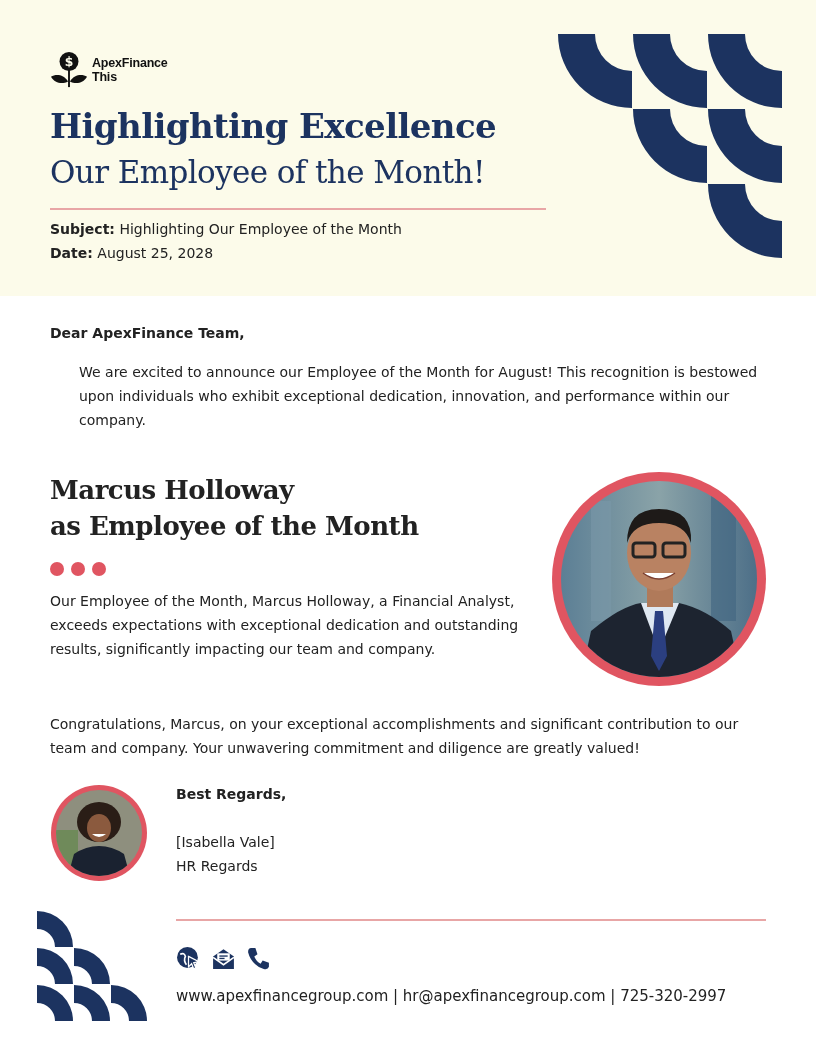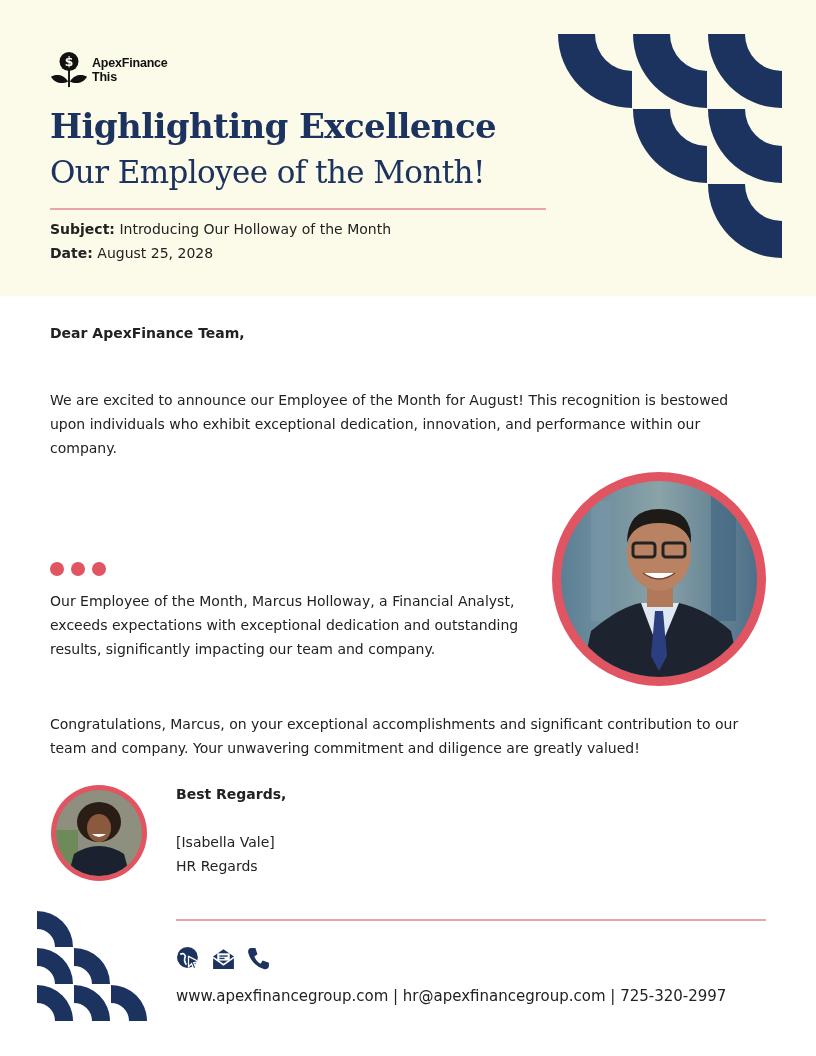--- a/index.html
+++ b/index.html
@@ -11,21 +11,21 @@
     .logo-text { font-family: "Liberation Sans", sans-serif; font-weight: bold; font-size: 12.5px; line-height: 14px; color: #111; letter-spacing: -0.2px; }
     .title-bold { position: absolute; left: 50px; top: 106px; font-family: "DejaVu Serif", serif; font-weight: bold; font-size: 34px; color: #1c3360; letter-spacing: -0.6px; white-space: nowrap; }
     .title-light { position: absolute; left: 50px; top: 154px; font-family: "DejaVu Serif", serif; font-size: 31px; color: #1c3360; letter-spacing: -0.6px; white-space: nowrap; }
     .title-rule { position: absolute; left: 50px; top: 208px; width: 496px; height: 2px; background: #e8a6a6; }
     .meta-line { position: absolute; left: 50px; font-size: 14px; color: #222; white-space: nowrap; }
     .meta-line b { font-weight: bold; }
     .deco-top { position: absolute; left: 558px; top: 34px; width: 224px; height: 224px; }
     .deco-bottom { position: absolute; left: 37px; top: 911px; width: 110px; height: 110px; }
     .greeting { position: absolute; left: 50px; top: 325px; font-size: 14px; font-weight: bold; color: #222; }
     .para { position: absolute; left: 50px; font-size: 14px; line-height: 24px; color: #222; }
-    .p1 { top: 388px; width: 710px; }
+    .p1 { top: 360px; width: 710px; margin-left: 29px; }
     .heading2 { position: absolute; left: 50px; top: 472px; font-family: "DejaVu Serif", serif; font-weight: bold; font-size: 26px; line-height: 36px; color: #222; letter-spacing: -0.5px; }
     .dots { position: absolute; left: 50px; top: 562px; display: flex; gap: 7px; }
     .dot { width: 14px; height: 14px; border-radius: 50%; background: #e05561; }
     .p2 { top: 589px; width: 470px; }
     .p3 { top: 712px; width: 720px; }
     .photo-main { position: absolute; left: 552px; top: 472px; width: 214px; height: 214px; border-radius: 50%; background: #e05561; padding: 9px; }
     .photo-main .inner, .photo-small .inner { width: 100%; height: 100%; border-radius: 50%; overflow: hidden; }
     .photo-small { position: absolute; left: 51px; top: 785px; width: 96px; height: 96px; border-radius: 50%; background: #e05561; padding: 5px; }
     .signoff { position: absolute; left: 176px; top: 786px; font-size: 14px; font-weight: bold; color: #222; }
     .sig-name { position: absolute; left: 176px; top: 834px; font-size: 14px; color: #222; text-align: right; }
@@ -53,21 +53,21 @@
     <div>This</div>
   </div>
 </div>
 
 <div class="title-bold">Highlighting Excellence</div>
 <div class="title-light">Our Employee of the Month!</div>
 <div class="title-rule"></div>
 
 <div class="meta-line" style="top:221px;">
   <b>Subject:</b>
-  <span>Introducing Our Holloway of the Month</span>
+  <span>Highlighting Our Employee of the Month</span>
 </div>
 <div class="meta-line" style="top:245px;">
   <b>Date:</b>
   <span>August 25, 2028</span>
 </div>
 
 <svg class="deco-top" viewBox="0 0 224 224">
   <defs>
     <path id="arcTile" d="M0 0 L37 0 A37 37 0 0 0 74 37 L74 74 A74 74 0 0 1 0 0 Z" fill="#1c3360"></path>
   </defs>
@@ -76,20 +76,22 @@
   <use href="#arcTile" x="150" y="0"></use>
   <use href="#arcTile" x="75" y="75"></use>
   <use href="#arcTile" x="150" y="75"></use>
   <use href="#arcTile" x="150" y="150"></use>
 </svg>
 
 <div class="greeting">Dear ApexFinance Team,</div>
 <div class="para p1">We are excited to announce our Employee of the Month for August! This recognition is bestowed upon individuals who exhibit exceptional dedication, innovation, and performance within our company.</div>
 
 <div class="heading2">
+  <div>Marcus Holloway</div>
+  <div>as Employee of the Month</div>
 </div>
 
 <div class="dots">
   <div class="dot"></div>
   <div class="dot"></div>
   <div class="dot"></div>
 </div>
 
 <div class="para p2">Our Employee of the Month, Marcus Holloway, a Financial Analyst, exceeds expectations with exceptional dedication and outstanding results, significantly impacting our team and company.</div>
 

